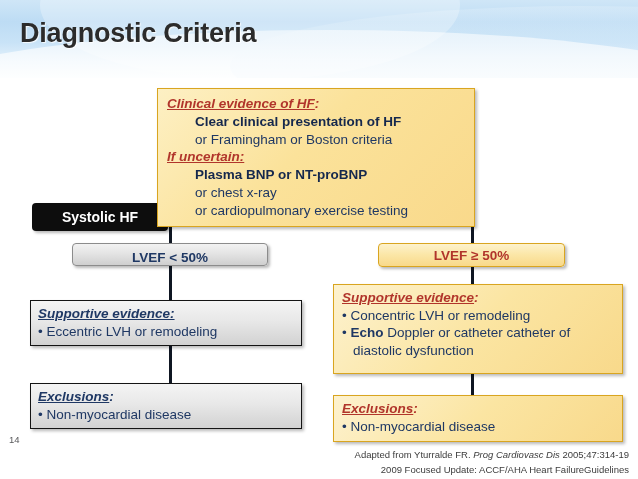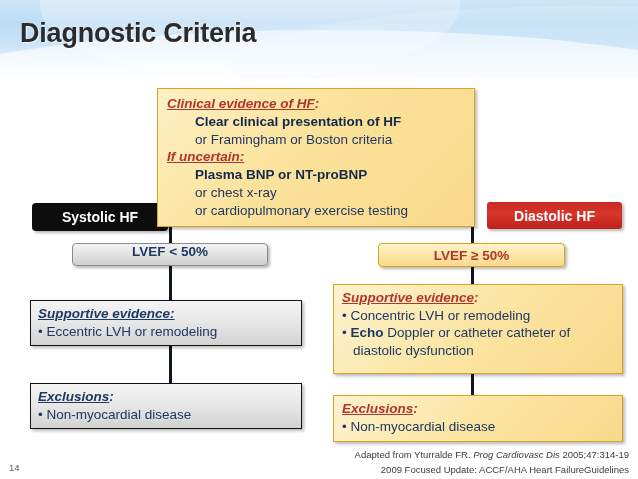--- a/index.html
+++ b/index.html
@@ -131,21 +131,21 @@
   
   #lvef-left-box {
     left: 72px; top: 243px;
     width: 196px; height: 23px;
     background: linear-gradient(180deg,#f2f2f2 0%,#e4e4e4 45%,#cfcfcf 100%);
     border: 1px solid #8c8c8c;
     border-radius: 4px;
     color: #1f3864;
     font-weight: bold;
     font-size: 13.5px;
-    display: flex; align-items: flex-start; justify-content: center;
+    display: flex; align-items: flex-end; justify-content: center;
   }
   #lvef-right-box {
     left: 378px; top: 243px;
     width: 187px; height: 24px;
     background: linear-gradient(180deg,#fdf2cc 0%,#fbe6a6 50%,#f8d98a 100%);
     border: 1px solid #d9a520;
     border-radius: 4px;
     color: #b1352b;
     font-weight: bold;
     font-size: 13.5px;
@@ -188,21 +188,21 @@
     color: #1f3864;
     font-size: 13.5px;
     line-height: 1.3;
   }
   .bullet b { font-weight: bold; }
   .cont { padding-left: 11px; }
 
   
   #slide-number {
     position: absolute;
-    left: 9px; top: 462px;
+    left: 9px; top: 434px;
     font-size: 9.5px;
     color: #58595b;
   }
   #citation {
     position: absolute;
     right: 9px; top: 448px;
     width: 420px;
     text-align: right;
     font-size: 9.5px;
     color: #3c3c3c;
@@ -235,23 +235,20 @@
 
   <div class="box shadow" id="criteria-box">
     <div class="hdr-red"><u>Clinical evidence of HF</u><span>:</span></div>
     <div class="line-bold indent">Clear clinical presentation of HF</div>
     <div class="line-plain indent">or Framingham or Boston criteria</div>
     <div class="hdr-red"><u>If uncertain:</u></div>
     <div class="line-bold indent">Plasma BNP or NT-proBNP</div>
     <div class="line-plain indent">or chest x-ray</div>
     <div class="line-plain indent">or cardiopulmonary exercise testing</div>
   </div>
-  <div class="box shadow" id="diastolic-box">
-    <span>Diastolic HF</span>
-  </div>
 
   <div class="box shadow" id="lvef-left-box">
     <span>LVEF &lt; 50%</span>
   </div>
   <div class="box shadow" id="lvef-right-box">
     <span>LVEF ≥ 50%</span>
   </div>
 
   <div class="box shadow grey-box" id="supportive-left-box">
     <div class="sub-hdr-navy"><u>Supportive evidence:</u></div>

